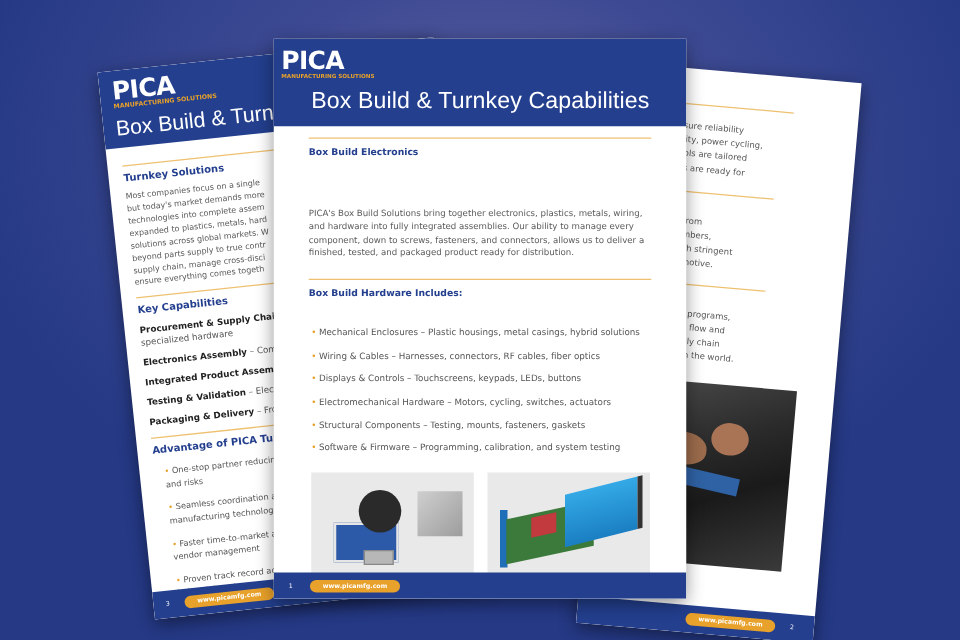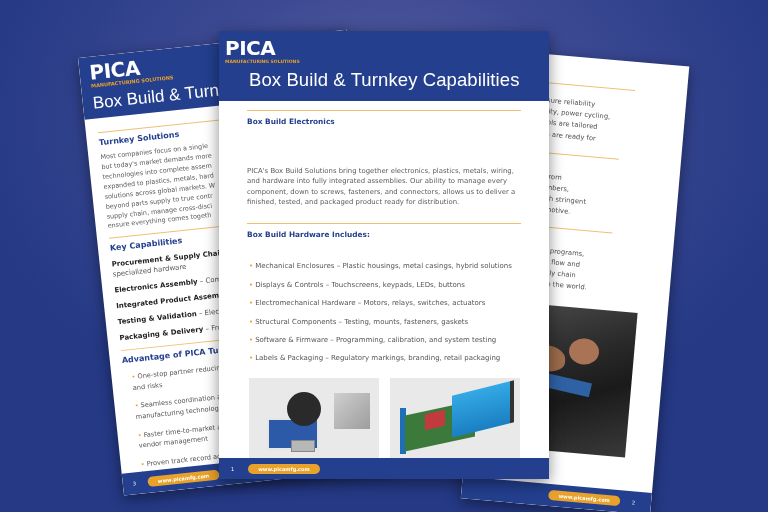--- a/index.html
+++ b/index.html
@@ -183,25 +183,25 @@
   </div>
   <div class="body">
     <div class="gold-rule"></div>
     <div class="sec-title">Box Build Electronics</div>
     <div class="para">PICA's Box Build Solutions bring together electronics, plastics, metals, wiring, and hardware into fully integrated assemblies. Our ability to manage every component, down to screws, fasteners, and connectors, allows us to deliver a finished, tested, and packaged product ready for distribution.</div>
     <div class="spacer"></div>
     <div class="gold-rule"></div>
     <div class="sec-title">Box Build Hardware Includes:</div>
     <div class="proc-list">
       <div class="proc-item"><span class="bullet">•</span><span>Mechanical Enclosures – Plastic housings, metal casings, hybrid solutions</span></div>
+      <div class="proc-item"><span class="bullet">•</span><span>Wiring &amp; Cables – Harnesses, connectors, RF cables, fiber optics</span></div>
       <div class="proc-item"><span class="bullet">•</span><span>Displays &amp; Controls – Touchscreens, keypads, LEDs, buttons</span></div>
-      <div class="proc-item"><span class="bullet">•</span><span>Electromechanical Hardware – Motors, relays, switches, actuators</span></div>
+      <div class="proc-item"><span class="bullet">•</span><span>Electromechanical Hardware – Motors, cycling, switches, actuators</span></div>
       <div class="proc-item"><span class="bullet">•</span><span>Structural Components – Testing, mounts, fasteners, gaskets</span></div>
       <div class="proc-item"><span class="bullet">•</span><span>Software &amp; Firmware – Programming, calibration, and system testing</span></div>
-      <div class="proc-item"><span class="bullet">•</span><span>Labels &amp; Packaging – Regulatory markings, branding, retail packaging</span></div>
     </div>
     <div class="photos">
       <div class="photo-box" title="PCB assembly with encoder disc and metal bracket">
         <div class="p1-bracket"></div>
         <div class="p1-pcb"></div>
         <div class="p1-disc"></div>
         <div class="p1-conn"></div>
       </div>
       <div class="photo-box" title="Circuit board sliding into blue aluminum enclosure">
         <div class="p2-plate"></div>

